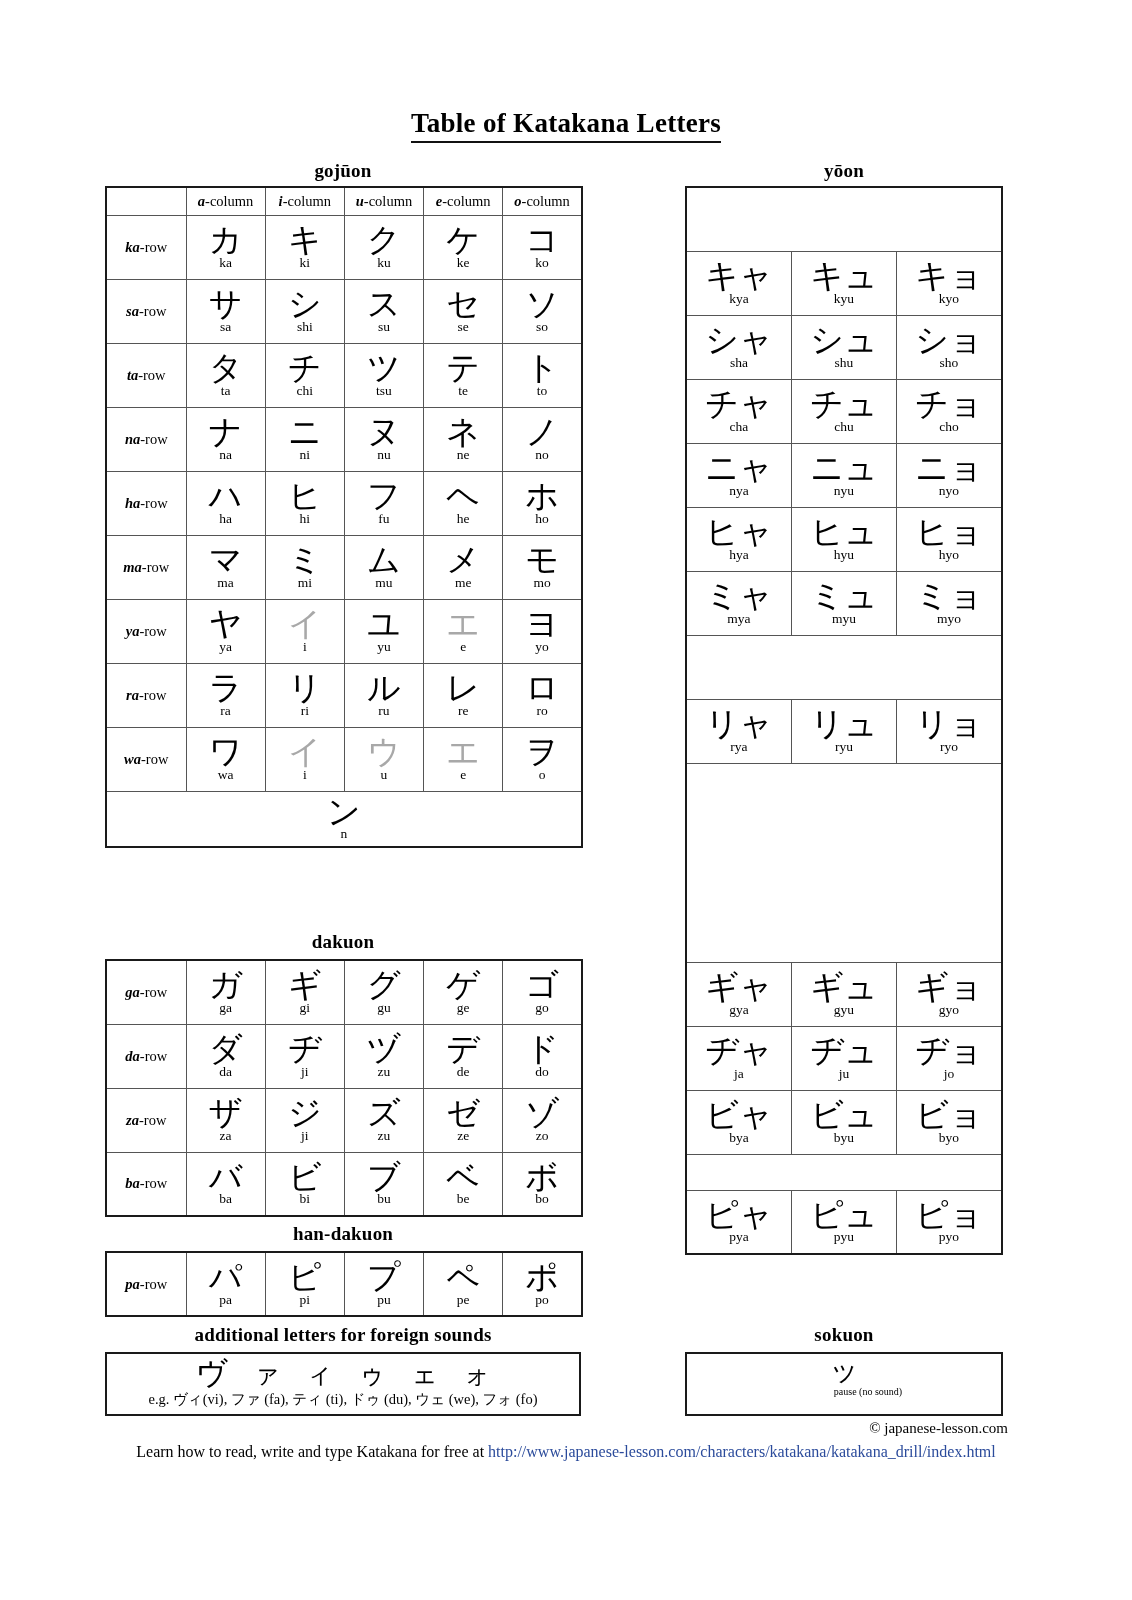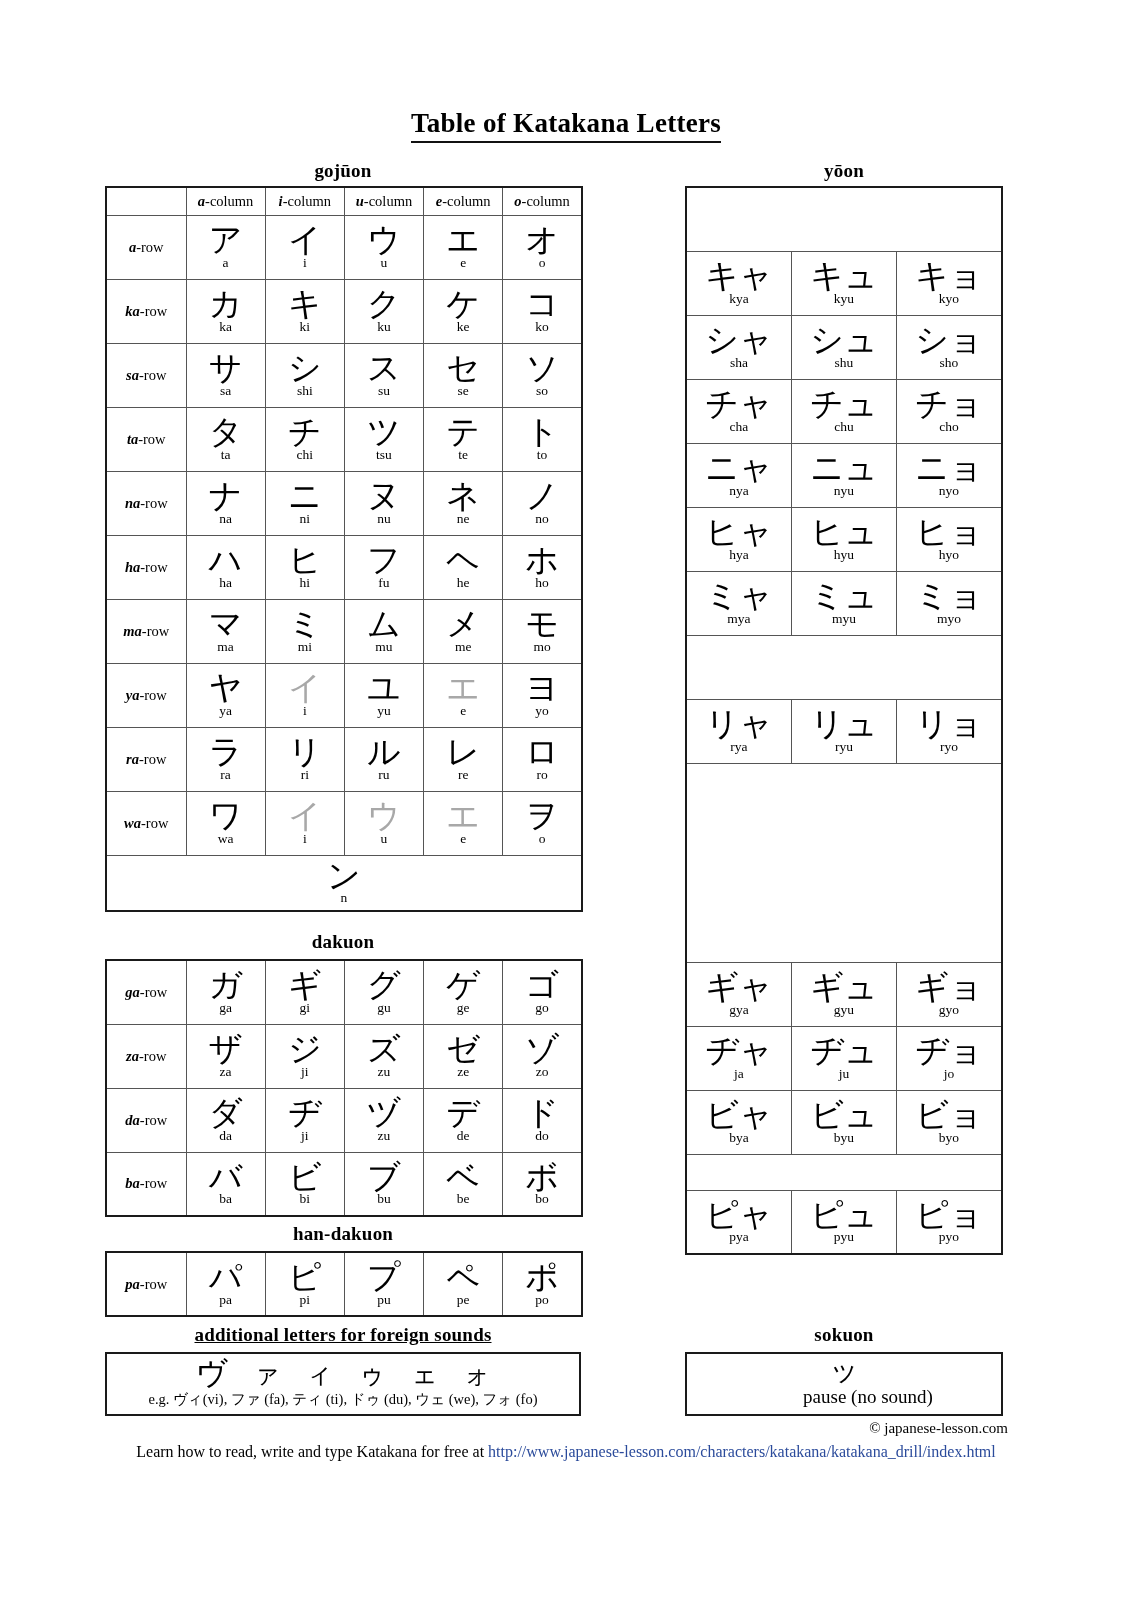--- a/index.html
+++ b/index.html
@@ -117,21 +117,21 @@
   #t-yoon tr.r td  { height:64px; }
   #t-yoon tr.sp td { height:64px; }
   #t-yoon tr.sp3 td{ height:199px; }
   #t-yoon tr.sp4 td{ height:36px; }
   #t-yoon td.blank { border-left:none; border-right:none; }
 
   
   #t-sokuon { left:685px; top:1352px; width:318px; }
   #t-sokuon td { height:62px; border:none; vertical-align:top; }
   #t-sokuon .kana { font-size:29px; margin-top:2px; }
-  #t-sokuon .romaji { font-size:19px; margin-top:1px;margin-left:48px; }
+  #t-sokuon .romaji { font-size:10px; margin-top:1px;margin-left:48px; }
 
   
   #copyright {
     position:absolute; right:124px; top:1420px;
     font-size:15px; white-space:nowrap;
   }
   #learnline {
     position:absolute; left:0; top:1443px; width:1132px;
     text-align:center; font-size:16px; white-space:nowrap;
   }
@@ -141,21 +141,21 @@
 <body>
 
 <div id="title">
   <span>Table of Katakana Letters</span>
 </div>
 
 <div class="cap" style="left:105px; top:160px; width:476px;">gojūon</div>
 <div class="cap" style="left:685px; top:160px; width:318px;">yōon</div>
 <div class="cap" style="left:105px; top:931px; width:476px;">dakuon</div>
 <div class="cap" style="left:105px; top:1223px; width:476px;">han-dakuon</div>
-<div class="cap" style="left:95px; top:1324px; width:496px;text-decoration:underline;">additional letters for foreign sounds</div>
+<div class="cap" style="left:95px; top:1324px; width:496px;">additional letters for foreign sounds</div>
 <div class="cap" style="left:685px; top:1324px; width:318px;">sokuon</div>
 
 <table class="kt" id="t-goju">
   <colgroup>
     <col class="lab">
       <col class="c">
       <col class="c">
       <col class="c">
       <col class="c">
       <col class="c">
@@ -163,43 +163,20 @@
   <tbody id="goju-body">
       <tr class="hd">
         <td></td>
         <td class="colhead"><b>a</b>-column</td>
         <td class="colhead"><b>i</b>-column</td>
         <td class="colhead"><b>u</b>-column</td>
         <td class="colhead"><b>e</b>-column</td>
         <td class="colhead"><b>o</b>-column</td>
       </tr>
       <tr class="r">
-        <td class="rowlab"><b>a</b>-row</td>
-        <td>
-          <span class="kana">ア</span>
-          <span class="romaji">a</span>
-        </td>
-        <td>
-          <span class="kana">イ</span>
-          <span class="romaji">i</span>
-        </td>
-        <td>
-          <span class="kana">ウ</span>
-          <span class="romaji">u</span>
-        </td>
-        <td>
-          <span class="kana">エ</span>
-          <span class="romaji">e</span>
-        </td>
-        <td>
-          <span class="kana">オ</span>
-          <span class="romaji">o</span>
-        </td>
-      </tr>
-      <tr class="r">
         <td class="rowlab"><b>ka</b>-row</td>
         <td>
           <span class="kana">カ</span>
           <span class="romaji">ka</span>
         </td>
         <td>
           <span class="kana">キ</span>
           <span class="romaji">ki</span>
         </td>
         <td>
@@ -611,63 +588,63 @@
         <td>
           <span class="kana">ゲ</span>
           <span class="romaji">ge</span>
         </td>
         <td>
           <span class="kana">ゴ</span>
           <span class="romaji">go</span>
         </td>
       </tr>
       <tr class="r">
+        <td class="rowlab"><b>da</b>-row</td>
+        <td>
+          <span class="kana">ダ</span>
+          <span class="romaji">da</span>
+        </td>
+        <td>
+          <span class="kana">ヂ</span>
+          <span class="romaji">ji</span>
+        </td>
+        <td>
+          <span class="kana">ヅ</span>
+          <span class="romaji">zu</span>
+        </td>
+        <td>
+          <span class="kana">デ</span>
+          <span class="romaji">de</span>
+        </td>
+        <td>
+          <span class="kana">ド</span>
+          <span class="romaji">do</span>
+        </td>
+      </tr>
+      <tr class="r">
         <td class="rowlab"><b>za</b>-row</td>
         <td>
           <span class="kana">ザ</span>
           <span class="romaji">za</span>
         </td>
         <td>
           <span class="kana">ジ</span>
           <span class="romaji">ji</span>
         </td>
         <td>
           <span class="kana">ズ</span>
           <span class="romaji">zu</span>
         </td>
         <td>
           <span class="kana">ゼ</span>
           <span class="romaji">ze</span>
         </td>
         <td>
           <span class="kana">ゾ</span>
           <span class="romaji">zo</span>
-        </td>
-      </tr>
-      <tr class="r">
-        <td class="rowlab"><b>da</b>-row</td>
-        <td>
-          <span class="kana">ダ</span>
-          <span class="romaji">da</span>
-        </td>
-        <td>
-          <span class="kana">ヂ</span>
-          <span class="romaji">ji</span>
-        </td>
-        <td>
-          <span class="kana">ヅ</span>
-          <span class="romaji">zu</span>
-        </td>
-        <td>
-          <span class="kana">デ</span>
-          <span class="romaji">de</span>
-        </td>
-        <td>
-          <span class="kana">ド</span>
-          <span class="romaji">do</span>
         </td>
       </tr>
       <tr class="r">
         <td class="rowlab"><b>ba</b>-row</td>
         <td>
           <span class="kana">バ</span>
           <span class="romaji">ba</span>
         </td>
         <td>
           <span class="kana">ビ</span>

